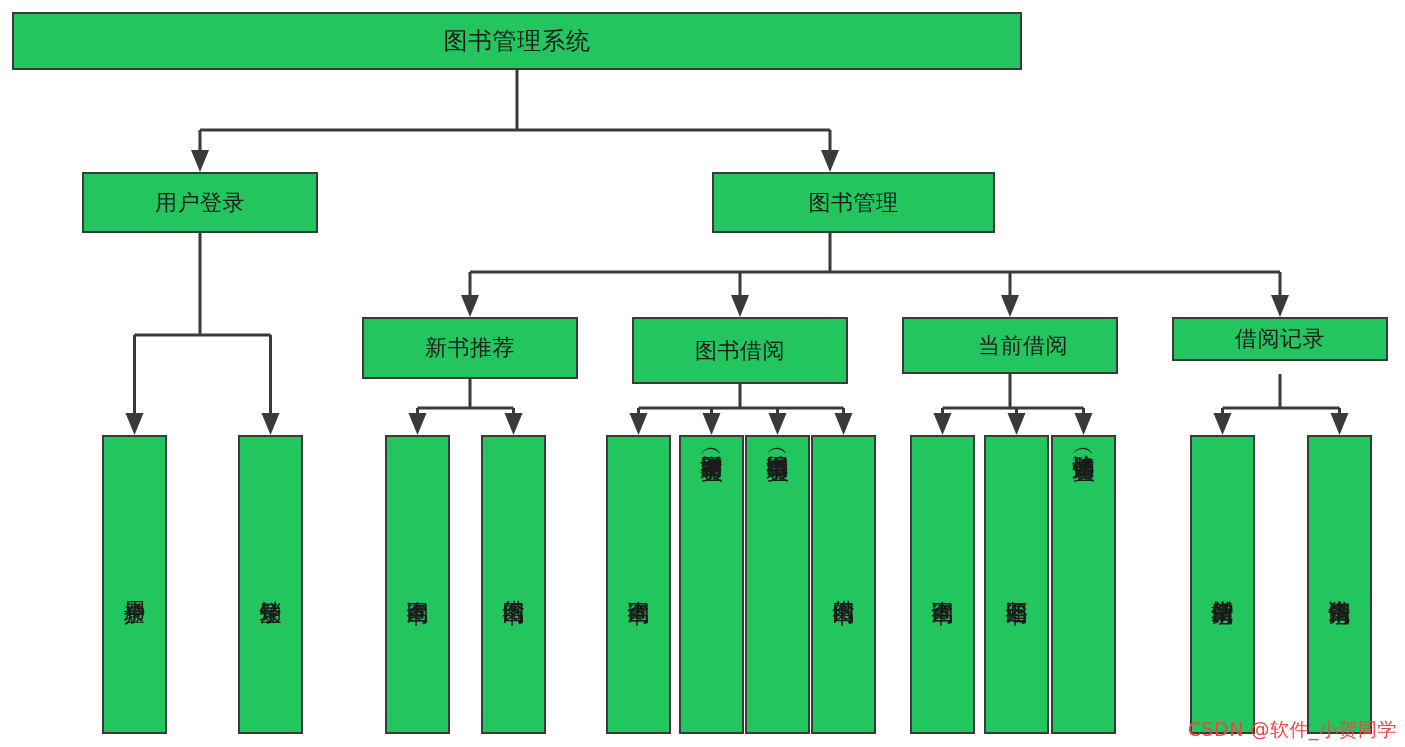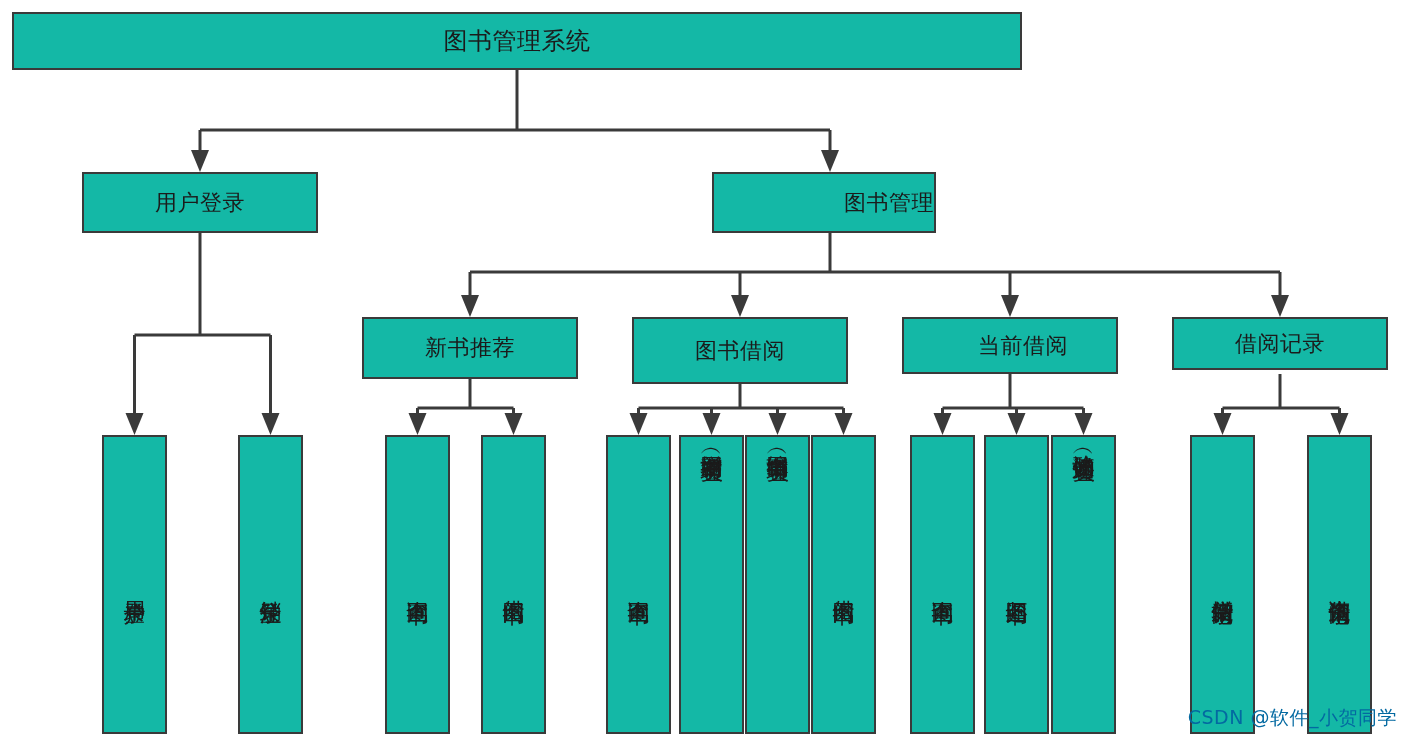--- a/index.html
+++ b/index.html
@@ -22,21 +22,21 @@
     position: absolute;
     left: 0;
     top: 0;
     width: 1405px;
     height: 747px;
     pointer-events: none;
   }
   .node {
     position: absolute;
     box-sizing: border-box;
-    background: #14b8a6;
+    background: #22c55e;
     border: 2.5px solid #3a3a3a;
     display: flex;
     align-items: center;
     justify-content: center;
     color: #1b1b1b;
     z-index: 2;
   }
   .node .lbl {
     display: block;
     line-height: 1.18;
@@ -61,23 +61,23 @@
     line-height: 1.28;
     letter-spacing: 1px;
     white-space: nowrap;
   }
   .node.leaf.center-txt {
     align-items: center;
   }
   .watermark {
     position: absolute;
     right: 8px;
-    bottom: 16px;
+    bottom: 4px;
     font-size: 19px;
-    color: #0369a1;
+    color: #ef4444;
     letter-spacing: 0.5px;
     z-index: 5;
     white-space: nowrap;
   }
 </style>
 </head>
 <body>
 
 <div id="canvas">
 
@@ -136,33 +136,33 @@
       <path d="M 1330.5 413 L 1348.5 413 L 1339.5 435 Z" fill="#3a3a3a"></path>
     </svg>
 
   <div id="nodes">
       <div class="node root" style="left: 12px; top: 12px; width: 1010px; height: 58px;">
         <span class="lbl">图书管理系统</span>
       </div>
       <div class="node lvl2" style="left: 82px; top: 172px; width: 236px; height: 61px;">
         <span class="lbl">用户登录</span>
       </div>
-      <div class="node lvl2" style="left: 712px; top: 172px; width: 224px; height: 61px; justify-content: flex-end;">
+      <div class="node lvl2" style="left: 712px; top: 172px; width: 283px; height: 61px;">
         <span class="lbl">图书管理</span>
       </div>
       <div class="node lvl2" style="left: 362px; top: 317px; width: 216px; height: 62px;">
         <span class="lbl">新书推荐</span>
       </div>
       <div class="node lvl2" style="left: 632px; top: 317px; width: 216px; height: 67px;">
         <span class="lbl">图书借阅</span>
       </div>
       <div class="node lvl2" style="left: 902px; top: 317px; width: 216px; height: 57px; padding-left: 26px;">
         <span class="lbl">当前借阅</span>
       </div>
-      <div class="node lvl2" style="left: 1172px; top: 317px; width: 216px; height: 53px;">
+      <div class="node lvl2" style="left: 1172px; top: 317px; width: 216px; height: 44px;">
         <span class="lbl">借阅记录</span>
       </div>
       <div class="node leaf center-txt" style="left: 102px; top: 435px; width: 65px; height: 299px;">
         <span class="lbl">用户登录</span>
       </div>
       <div class="node leaf center-txt" style="left: 238px; top: 435px; width: 65px; height: 299px;">
         <span class="lbl">注销登录</span>
       </div>
       <div class="node leaf center-txt" style="left: 385px; top: 435px; width: 65px; height: 299px;">
         <span class="lbl">查询图书</span>

